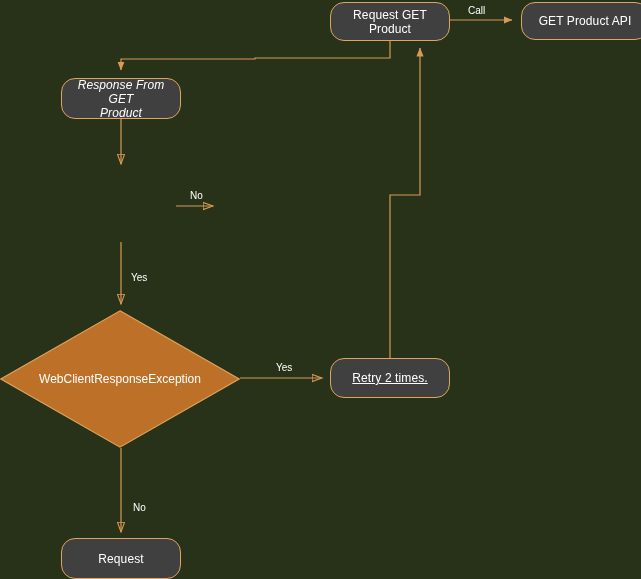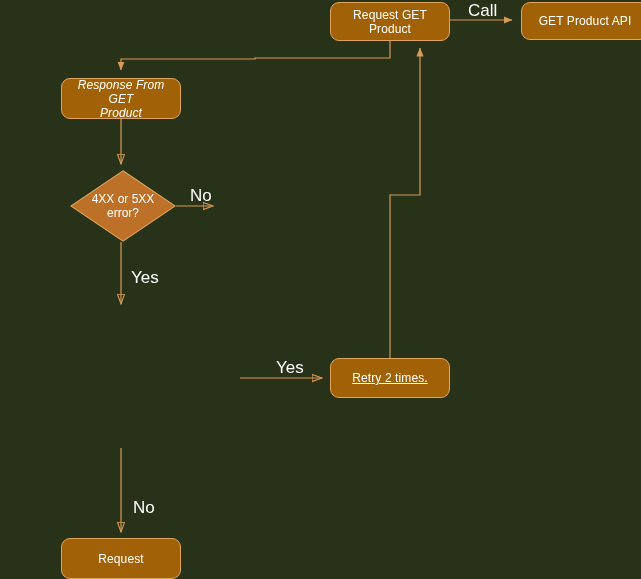--- a/index.html
+++ b/index.html
@@ -32,23 +32,23 @@
     align-items: center;
     justify-content: center;
     text-align: center;
     color: #ffffff;
     font-size: 12px;
     line-height: 14px;
     letter-spacing: 0.1px;
     white-space: pre-line;
   }
   .box {
-    background: #a16207;
+    background: #404040;
     border: 1px solid #e0a45c;
-    border-radius: 9px;
+    border-radius: 14px;
     padding: 18px 6px;
   }
   .diamond-wrap {
     position: absolute;
   }
   .diamond-wrap svg {
     position: absolute;
     left: 0;
     top: 0;
   }
@@ -64,21 +64,21 @@
     text-align: center;
     color: #ffffff;
     font-size: 12px;
     line-height: 14px;
     white-space: pre-line;
     pointer-events: none;
   }
   .edge-label {
     position: absolute;
     color: #ffffff;
-    font-size: 17px;
+    font-size: 10px;
     line-height: 13px;
     white-space: nowrap;
   }
 </style>
 </head>
 <body>
 
 <div id="canvas">
 
   <svg id="edges" width="641" height="579" viewBox="0 0 641 579">
@@ -109,29 +109,28 @@
   </svg>
 
   <div class="node box" style="left:330px; top:2px; width:120px; height:39px;">Request  GET
 Product</div>
 
   <div class="node box" style="left:521px; top:2px; width:128px; height:37px;">GET Product API</div>
 
   <div class="node box" style="left:61px; top:78px; width:120px; height:41px;font-style:italic;">Response From GET
 Product</div>
 
-  <div class="diamond-wrap" style="left:70px; top:170px; width:106px; height:72px;">
-    <svg width="106" height="72" viewBox="0 0 106 72">
-      <polygon points="53,0.8 105.2,36 53,71.2 0.8,36" fill="#bd7128" stroke="#e0a45c" stroke-width="1.1"></polygon>
-    </svg>
-    <div class="diamond-label">4XX or 5XX
-error?</div>
-  </div>
 
 
+  <div class="diamond-wrap" style="left:0px; top:310px; width:240px; height:138px;">
+    <svg width="240" height="138" viewBox="0 0 240 138">
+      <polygon points="120,0.8 239.2,69 120,137.2 0.8,69" fill="#bd7128" stroke="#e0a45c" stroke-width="1.1"></polygon>
+    </svg>
+    <div class="diamond-label">WebClientResponseException</div>
+  </div>
 
   <div class="node box" style="left:330px; top:358px; width:120px; height:40px;text-decoration:underline;">Retry 2 times.</div>
 
   <div class="node box" style="left:61px; top:538px; width:120px; height:41px;">Request</div>
 
   <div class="edge-label" style="left:468px; top:4px;">Call</div>
 
   <div class="edge-label" style="left:190px; top:189px;">No</div>
 
   <div class="edge-label" style="left:131px; top:271px;">Yes</div>

